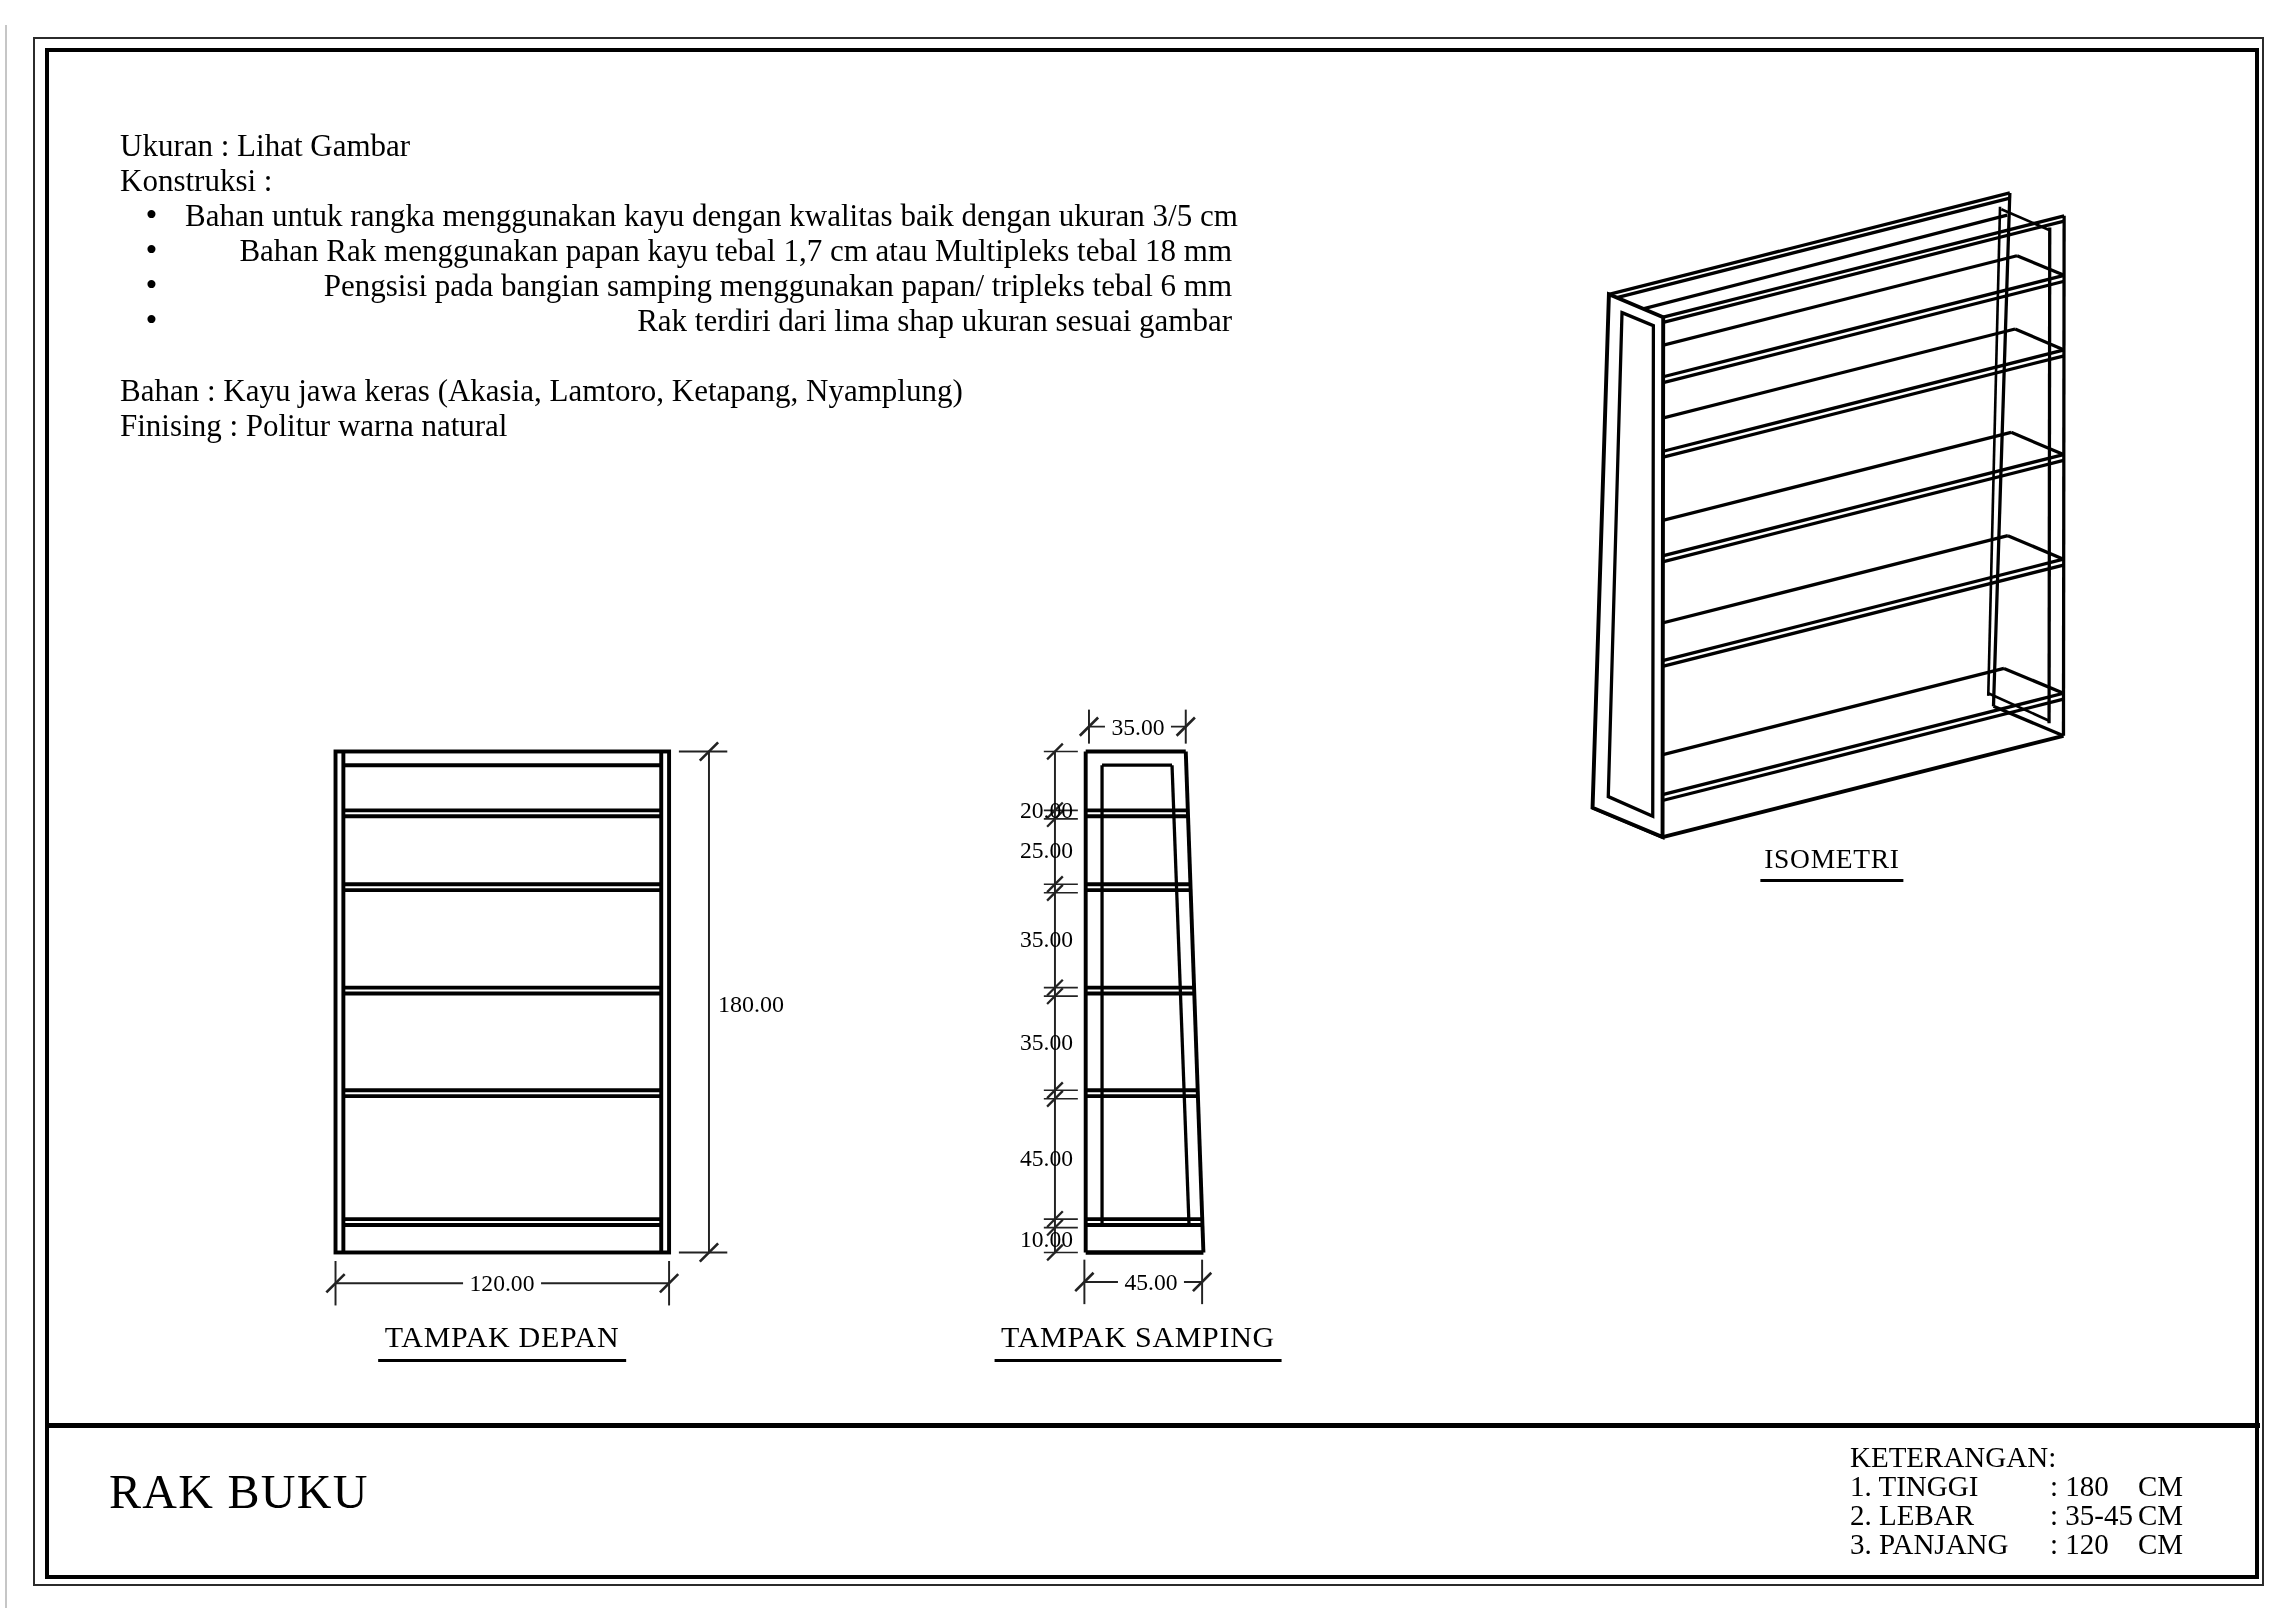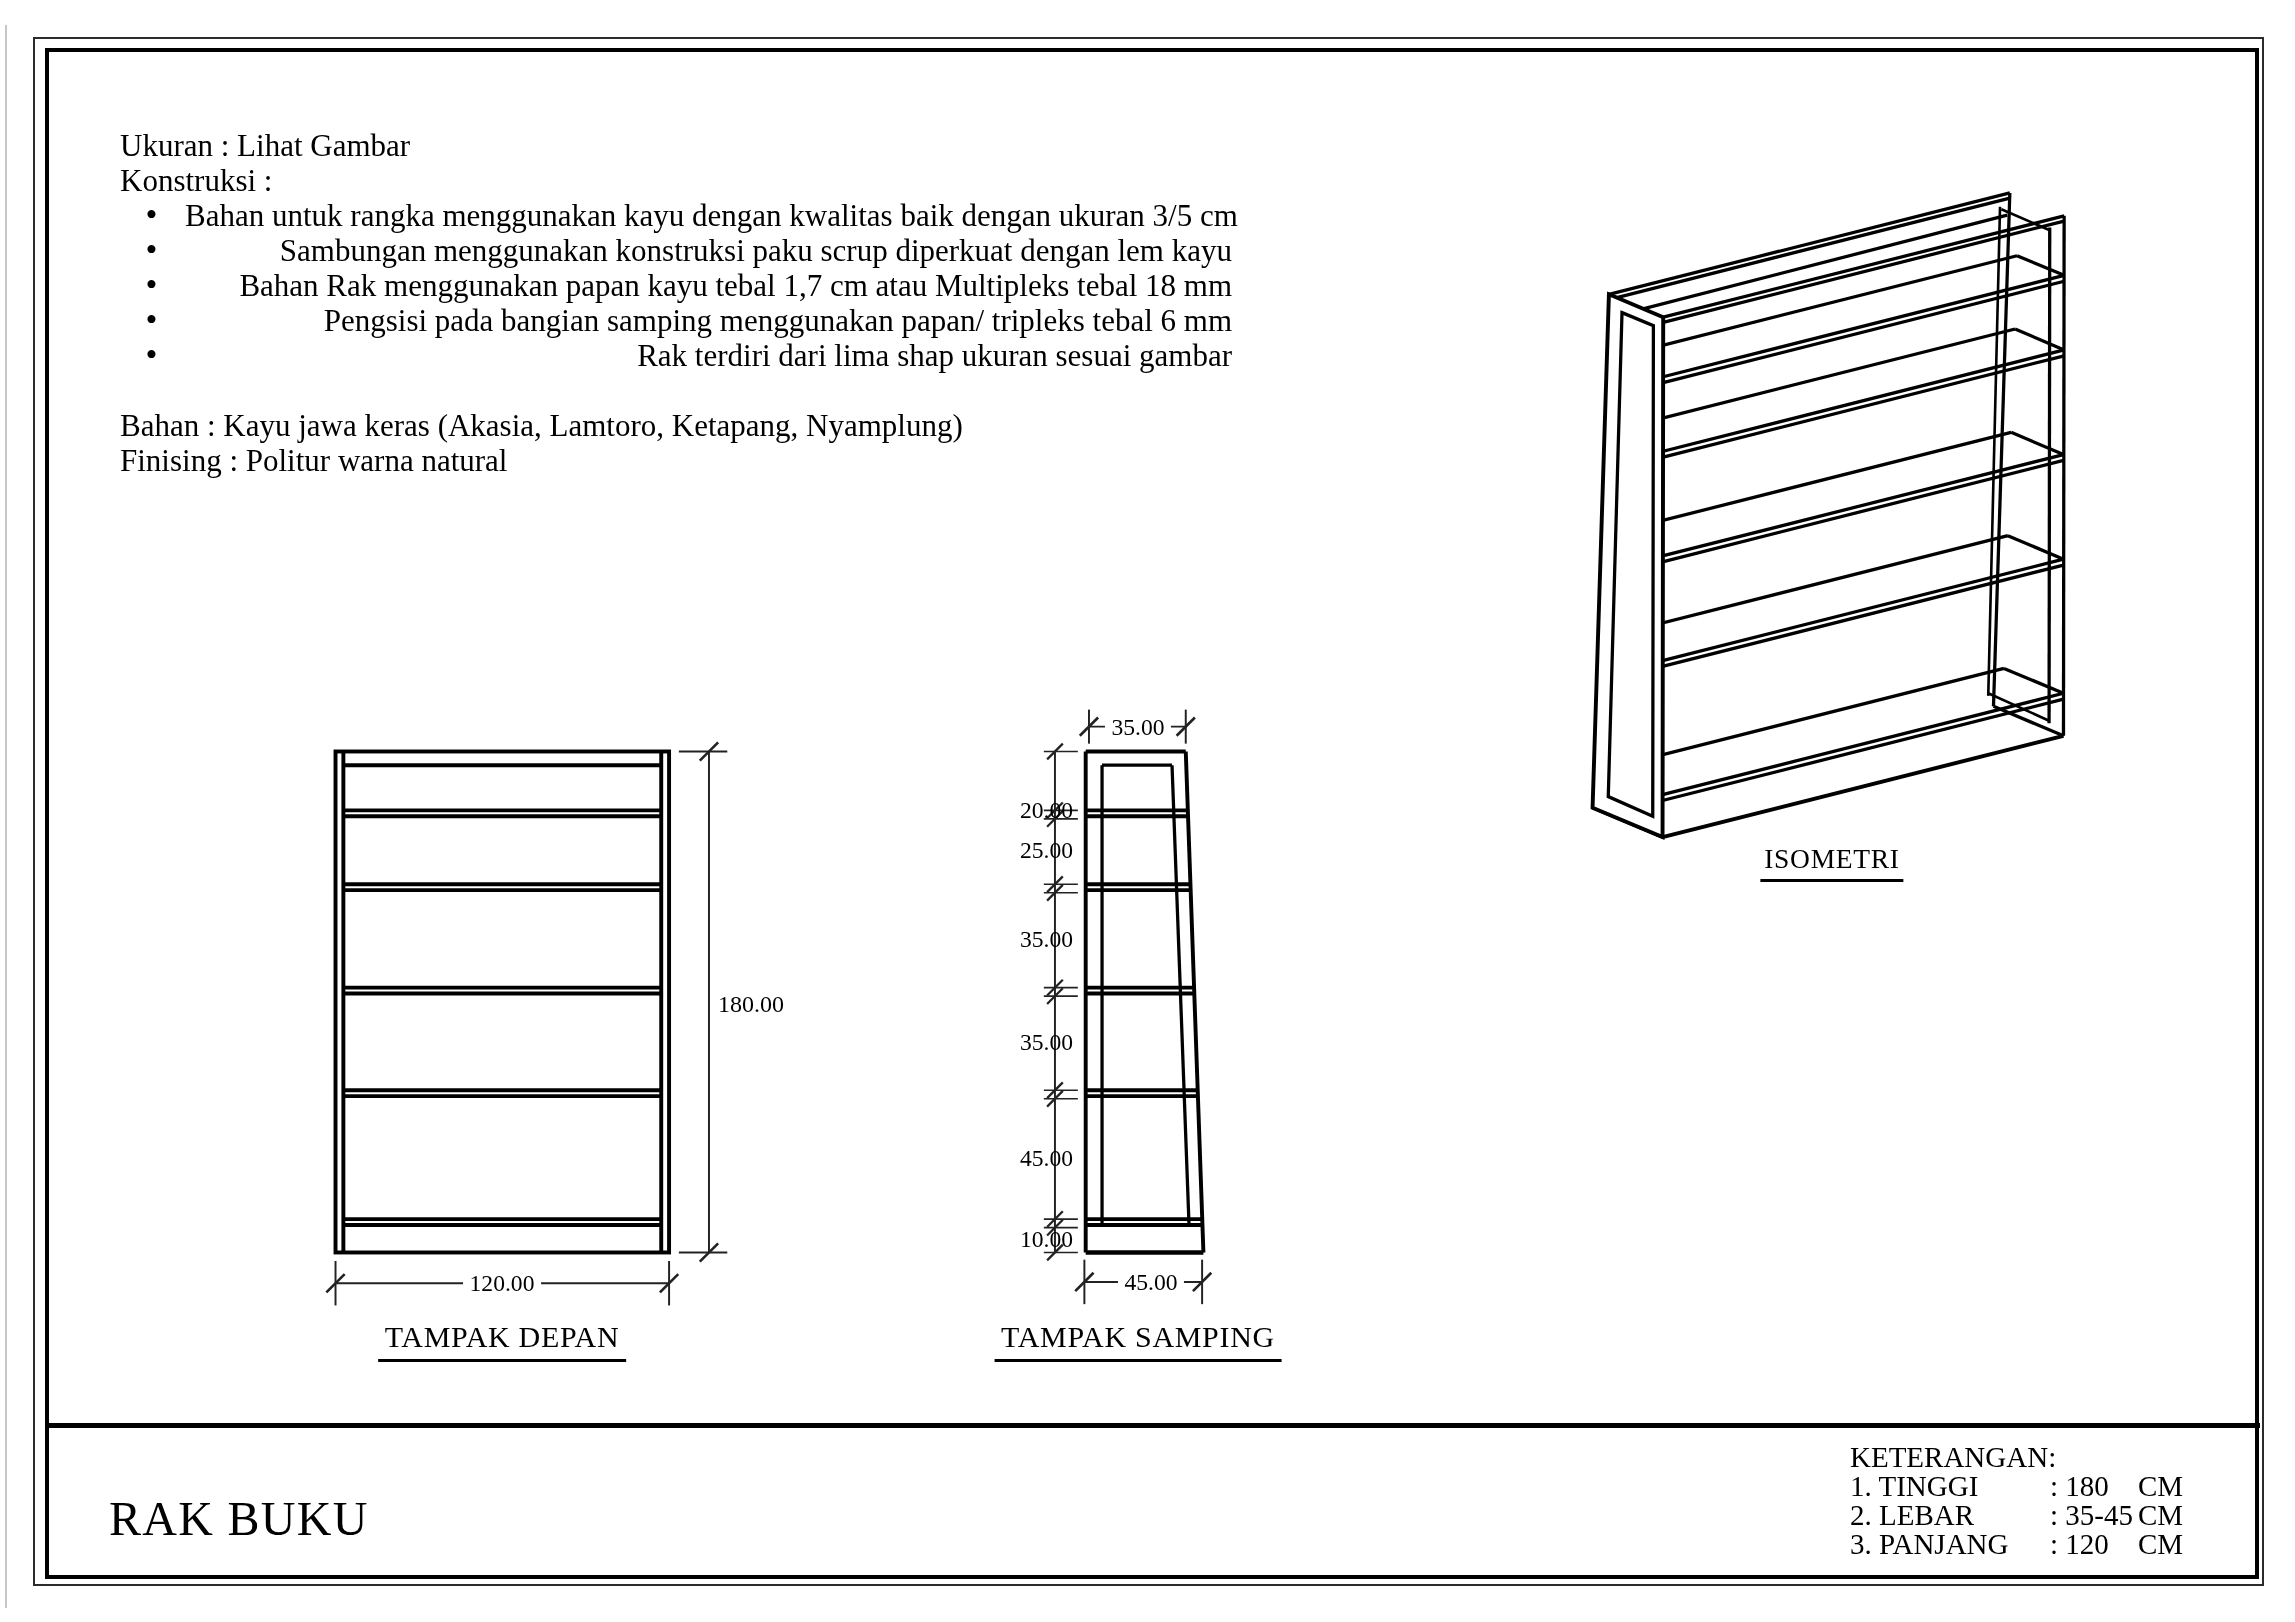--- a/index.html
+++ b/index.html
@@ -23,40 +23,39 @@
        transform:translate(-50%,-50%);white-space:nowrap;}
   .dim-plain{position:absolute;font-size:24px;transform:translateY(-50%);white-space:nowrap;}
   .sdim{position:absolute;left:968px;width:105px;text-align:right;font-size:23.6px;
         transform:translateY(-50%);white-space:nowrap;}
 
   .view-title{position:absolute;font-size:30px;letter-spacing:0.7px;border-bottom:3.9px solid #000;
         padding:0 6.5px 5.2px 6.5px;transform:translateX(-50%);white-space:nowrap;}
   .iso-title{position:absolute;font-size:27.5px;letter-spacing:0.7px;border-bottom:3.3px solid #000;
         padding:0 3.9px 3.9px 3.9px;transform:translateX(-50%);white-space:nowrap;text-align:center;}
 
-  .product-title{position:absolute;left:109px;top:1464px;font-size:48px;letter-spacing:1.3px;white-space:nowrap;margin-top:27px;}
+  .product-title{position:absolute;left:109px;top:1464px;font-size:48px;letter-spacing:1.3px;white-space:nowrap;}
 
   .ket{position:absolute;left:1850px;top:1443px;font-size:29px;line-height:29px;}
   .ket .krow{display:grid;grid-template-columns:200px 88px auto;}
 </style>
 </head>
 <body>
 
 <div class="page">
 
   <div class="scanline"></div>
   <div class="border-outer"></div>
   <div class="border-inner"></div>
   <div class="band-line"></div>
 
   <div class="notes">
     <div>Ukuran : Lihat Gambar</div>
     <div>Konstruksi :</div>
     <div class="b">Bahan untuk rangka menggunakan kayu dengan kwalitas baik dengan ukuran 3/5 cm</div>
-    <div class="b">Sambungan menggunakan konstruksi paku scrup diperkuat dengan lem kayu</div>
     <div class="b">Bahan Rak menggunakan papan kayu tebal 1,7 cm atau Multipleks tebal 18 mm</div>
     <div class="b">Pengsisi pada bangian samping menggunakan papan/ tripleks tebal 6 mm</div>
     <div class="b">Rak terdiri dari lima shap ukuran sesuai gambar</div>
     <div class="spacer"></div>
     <div>Bahan : Kayu jawa keras (Akasia, Lamtoro, Ketapang, Nyamplung)</div>
     <div>Finising : Politur warna natural</div>
   </div>
 
   <svg class="lines" viewBox="0 0 3509 2480">
 

